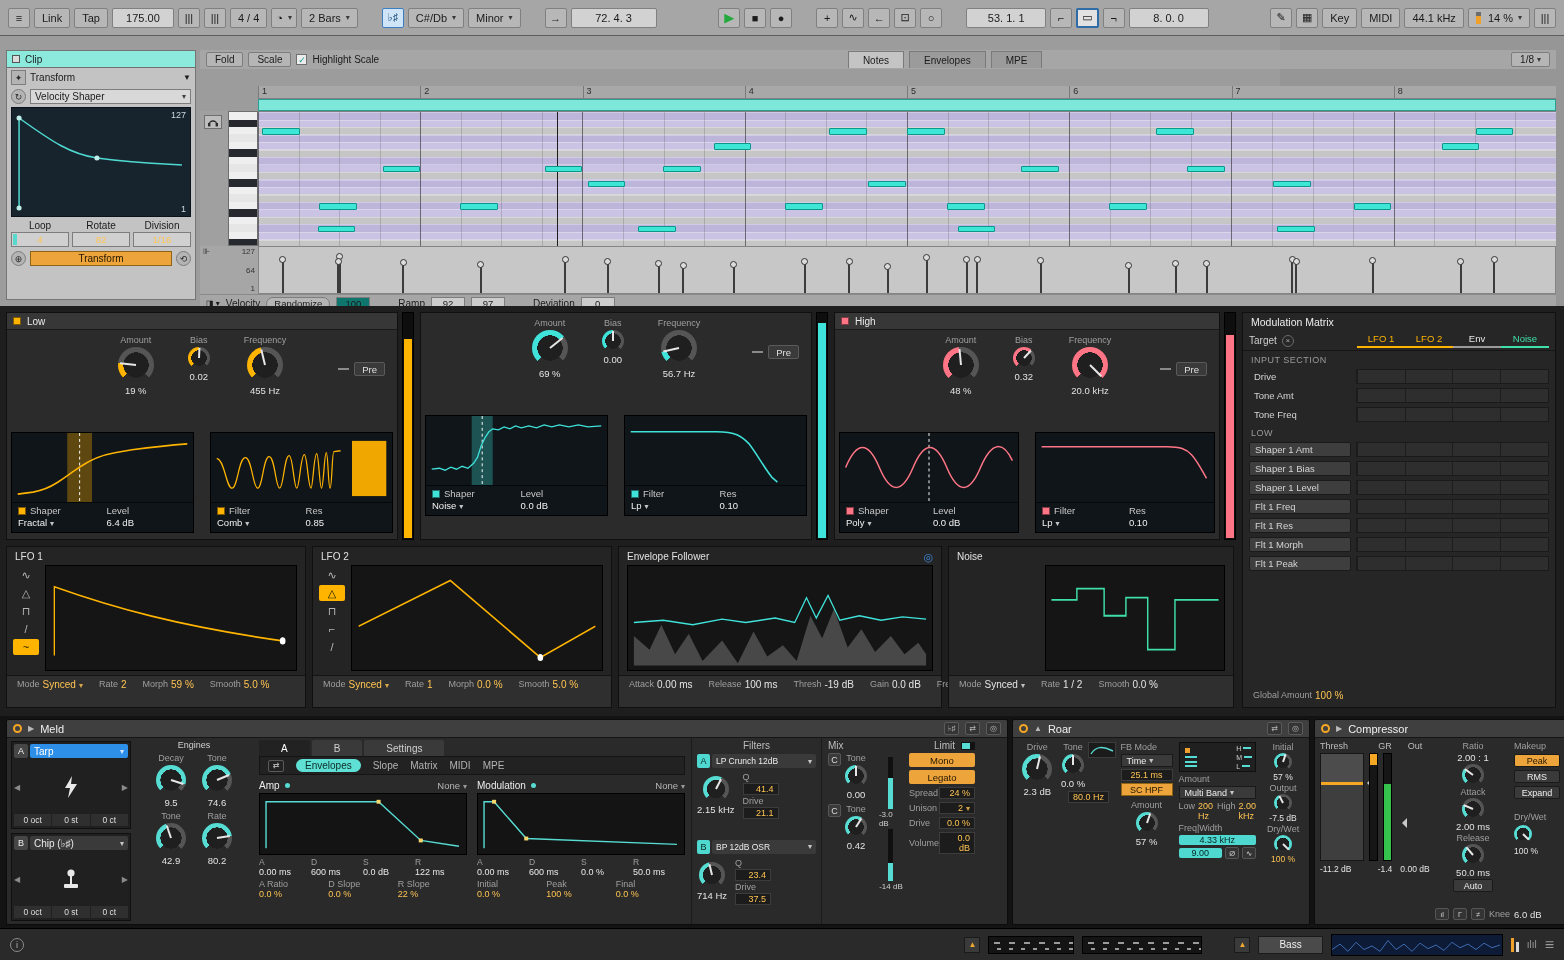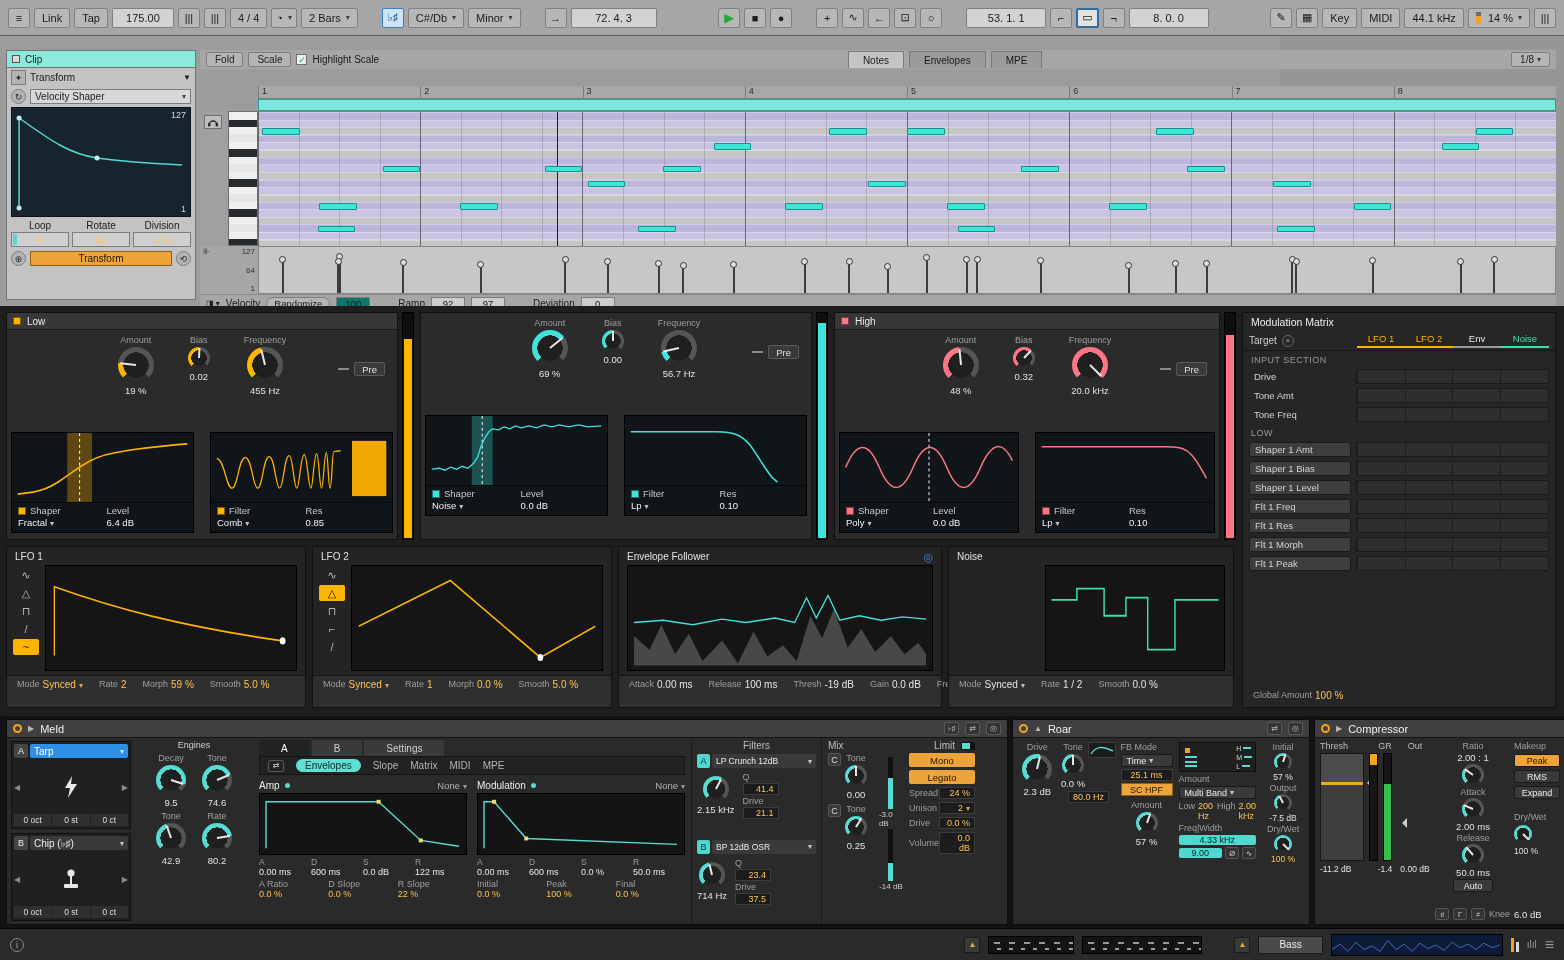--- a/index.html
+++ b/index.html
@@ -1077,21 +1077,21 @@
                     <span class="lbl">Tone</span>
                     <div class="knob k22" style="--p:.5"></div>
                     <span class="kval">0.00</span>
                   </div>
               </div>
               <div class="toneblk">
                 <span class="cchip">C</span>
                 <div class="kcol">
                     <span class="lbl">Tone</span>
                     <div class="knob k22" style="--p:.62"></div>
-                    <span class="kval">0.25</span>
+                    <span class="kval">0.42</span>
                   </div>
               </div>
             </div>
             <div class="mmeters">
               <span class="vmeter">
                   <i style="height:60%"></i>
                 </span>
               <span class="mmval">-3.0 dB</span>
               <span class="vmeter">
                   <i style="height:35%"></i>

